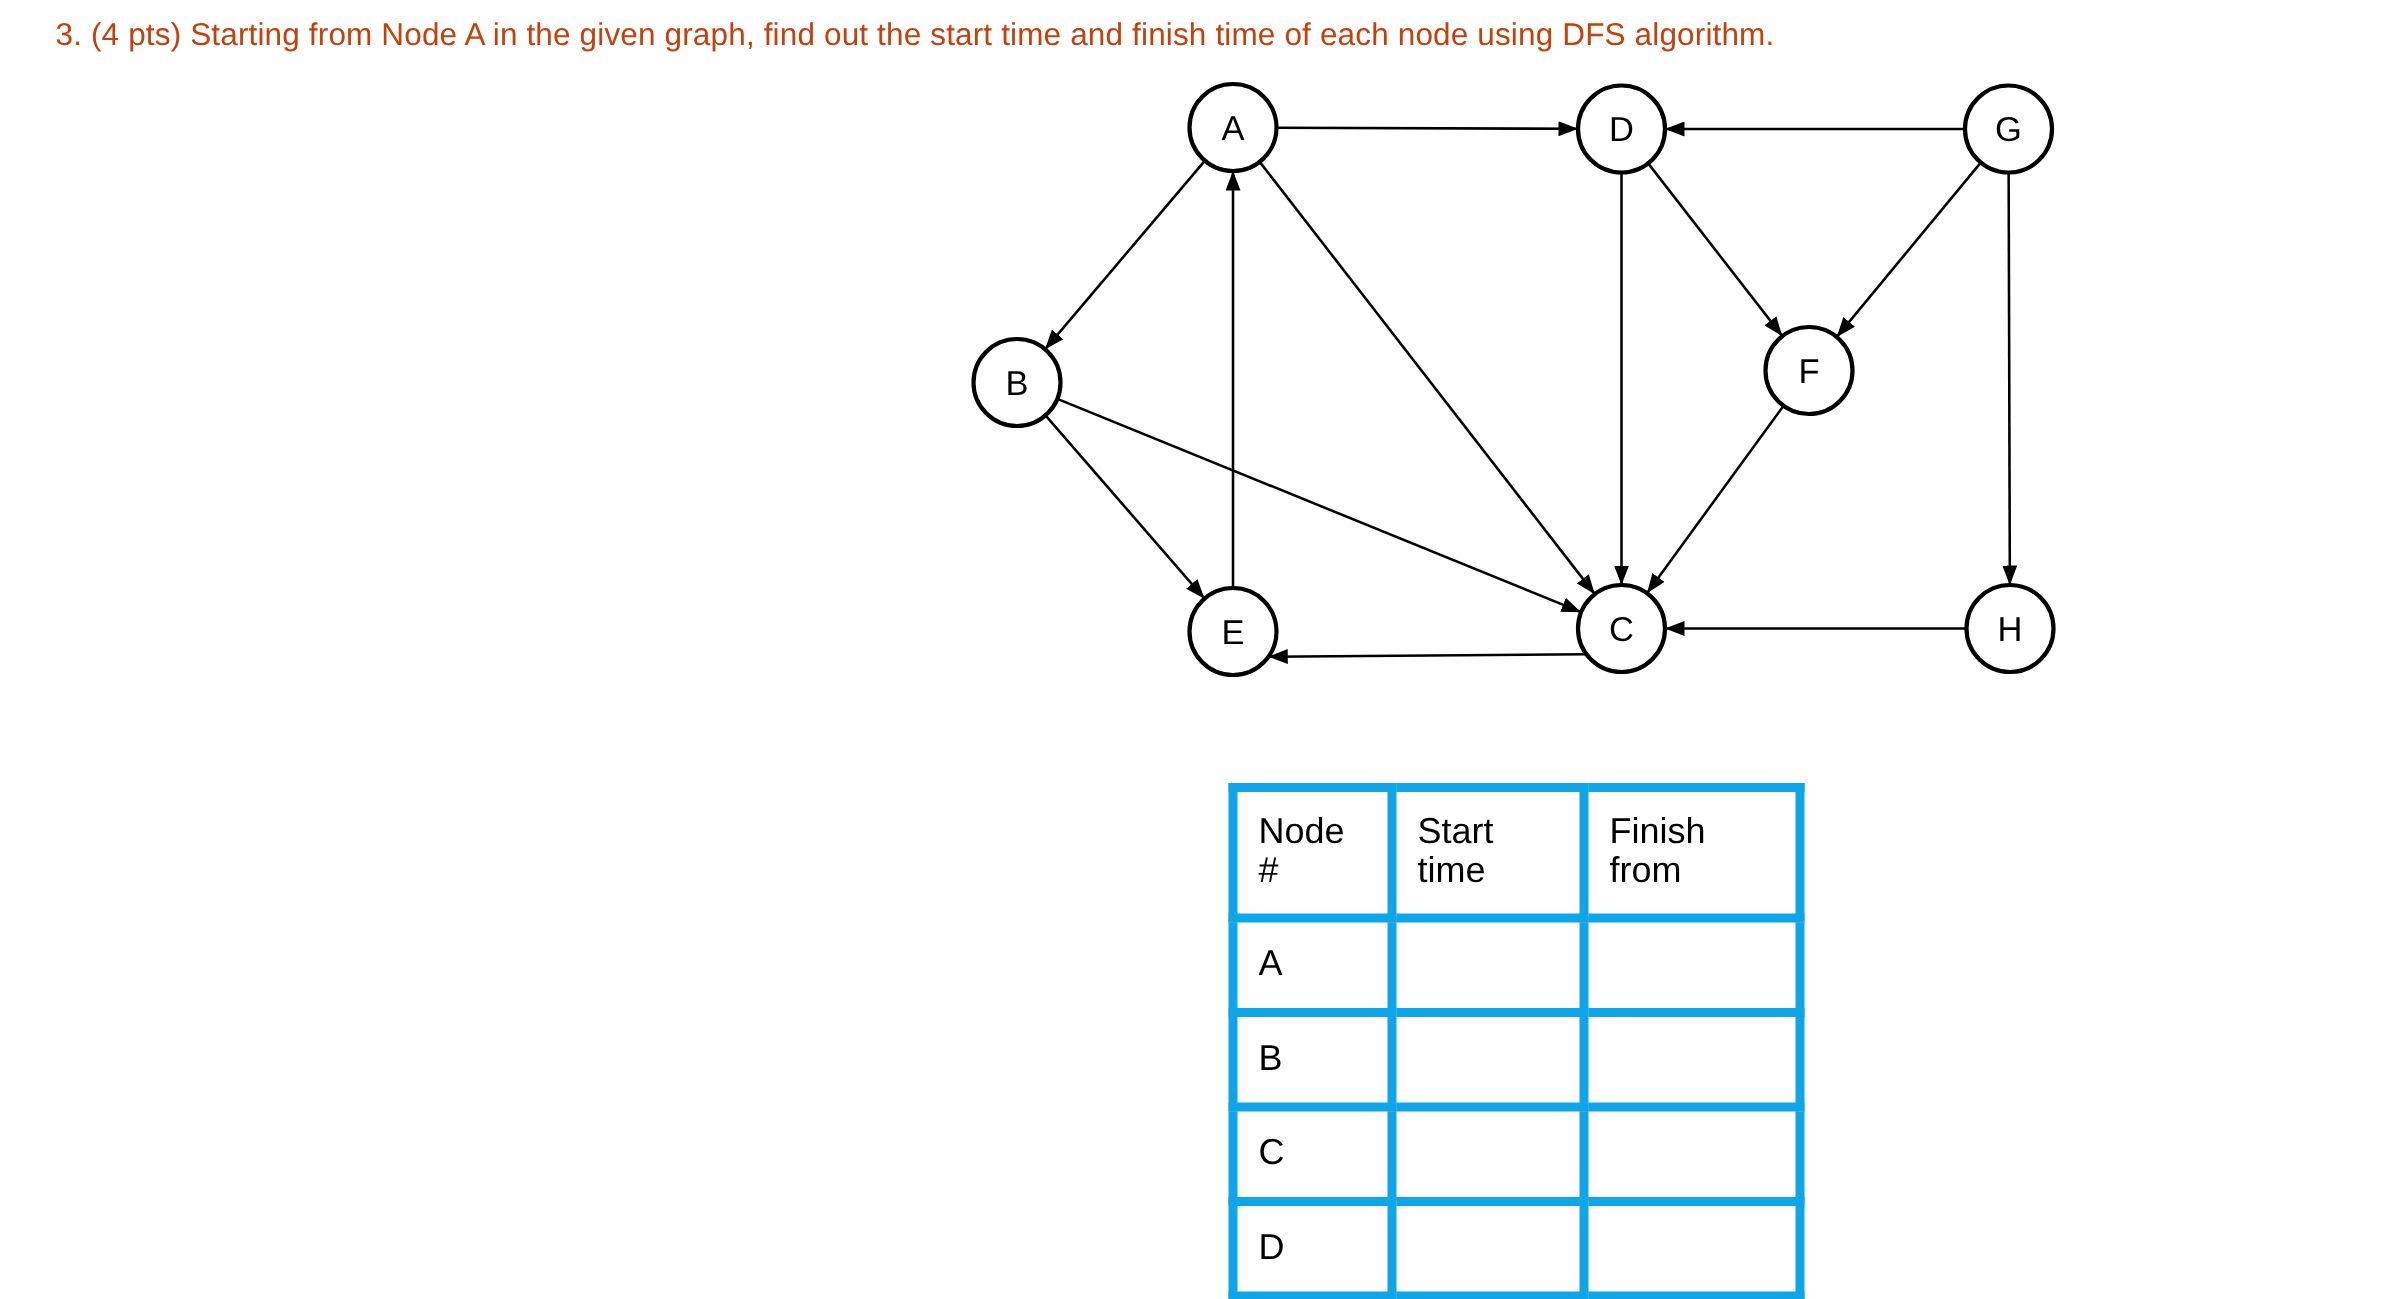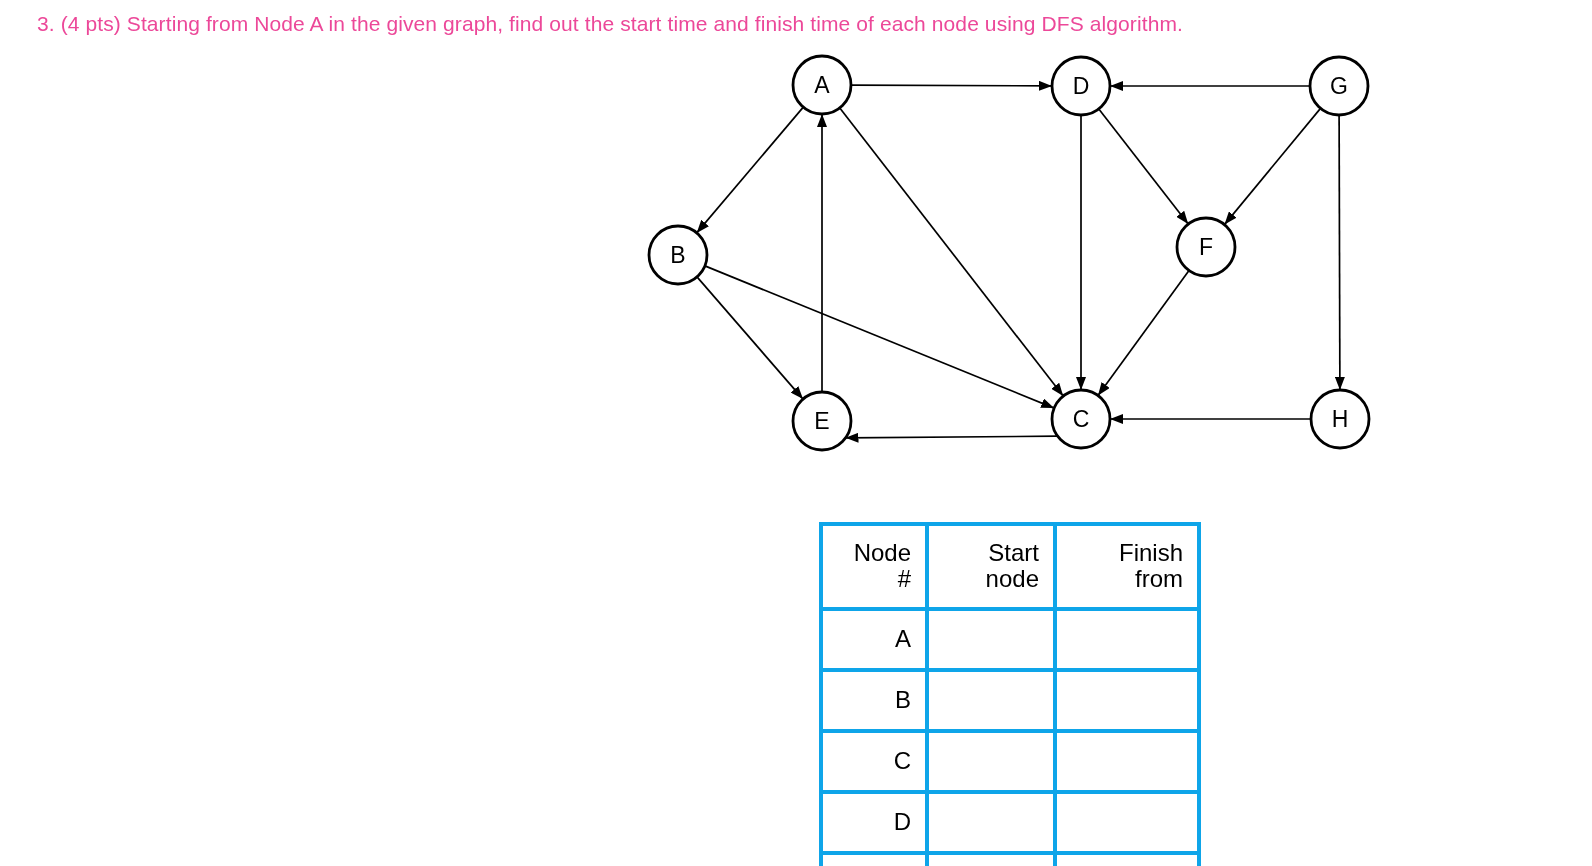--- a/index.html
+++ b/index.html
@@ -10,37 +10,37 @@
     color: #000000;
     position: relative;
     overflow: hidden;
   }
   .question-title {
     position: absolute;
     left: 37px; top: 12px;
     font-size: 21px;
     letter-spacing: 0.1px;
     white-space: nowrap;
-    color: #ec4899;
+    color: #c2410c;
   }
   .graph-svg {
     position: absolute;
     left: 0; top: 0;
   }
   .dfs-table {
     position: absolute;
     left: 819px; top: 522px;
     border-collapse: collapse;
     table-layout: fixed;
     font-size: 24px;
     color: #000;
   }
   .dfs-table th, .dfs-table td {
-    border: 4px solid #0ea5e9;
-    text-align: right;
+    border: 6px solid #0ea5e9;
+    text-align: left;
     vertical-align: middle;
     padding: 14px;
     height: 29px;
     font-weight: normal;
     line-height: 1.1;
     overflow: hidden;
   }
   .col-node   { width: 106px; }
   .col-start  { width: 128px; }
   .col-finish { width: 144px; }
@@ -106,21 +106,21 @@
 
 <table class="dfs-table">
   <colgroup>
     <col class="col-node">
       <col class="col-start">
       <col class="col-finish">
   </colgroup>
   <thead>
     <tr>
       <th>Node #</th>
-      <th>Start node</th>
+      <th>Start time</th>
       <th>Finish from</th>
     </tr>
   </thead>
   <tbody id="table-body">
       <tr>
         <td>A</td>
         <td></td>
         <td></td>
       </tr>
       <tr>

